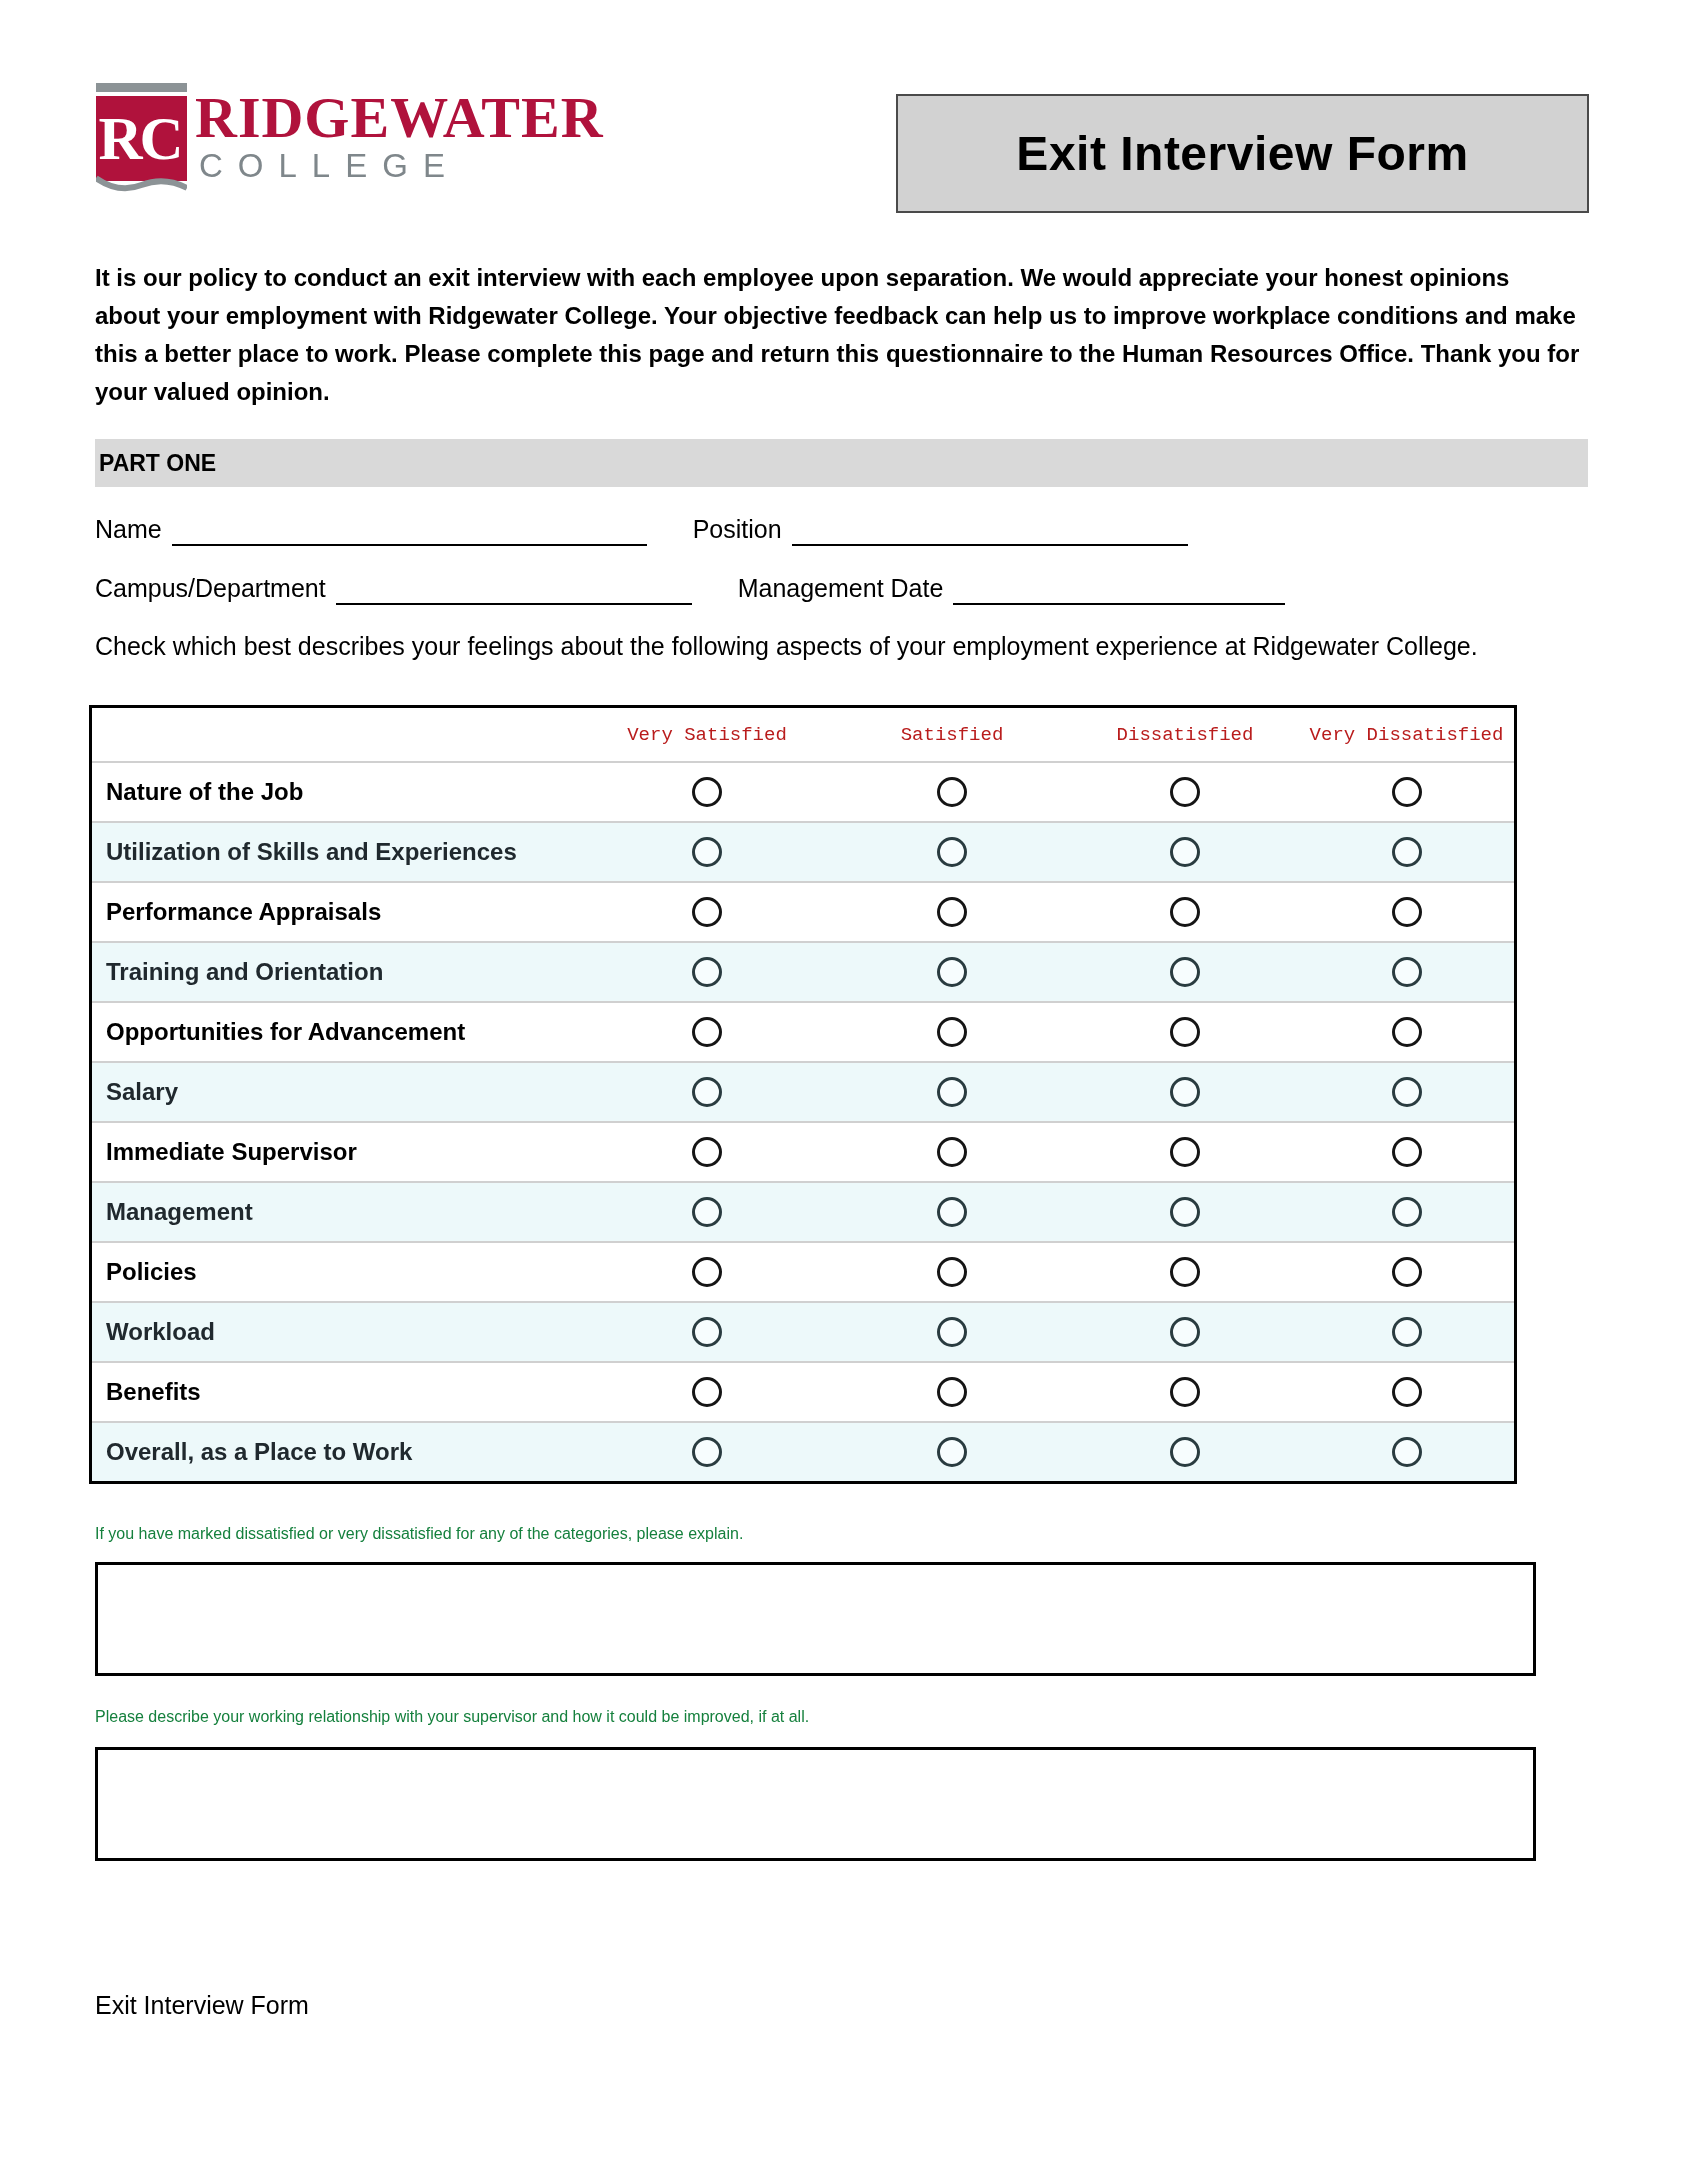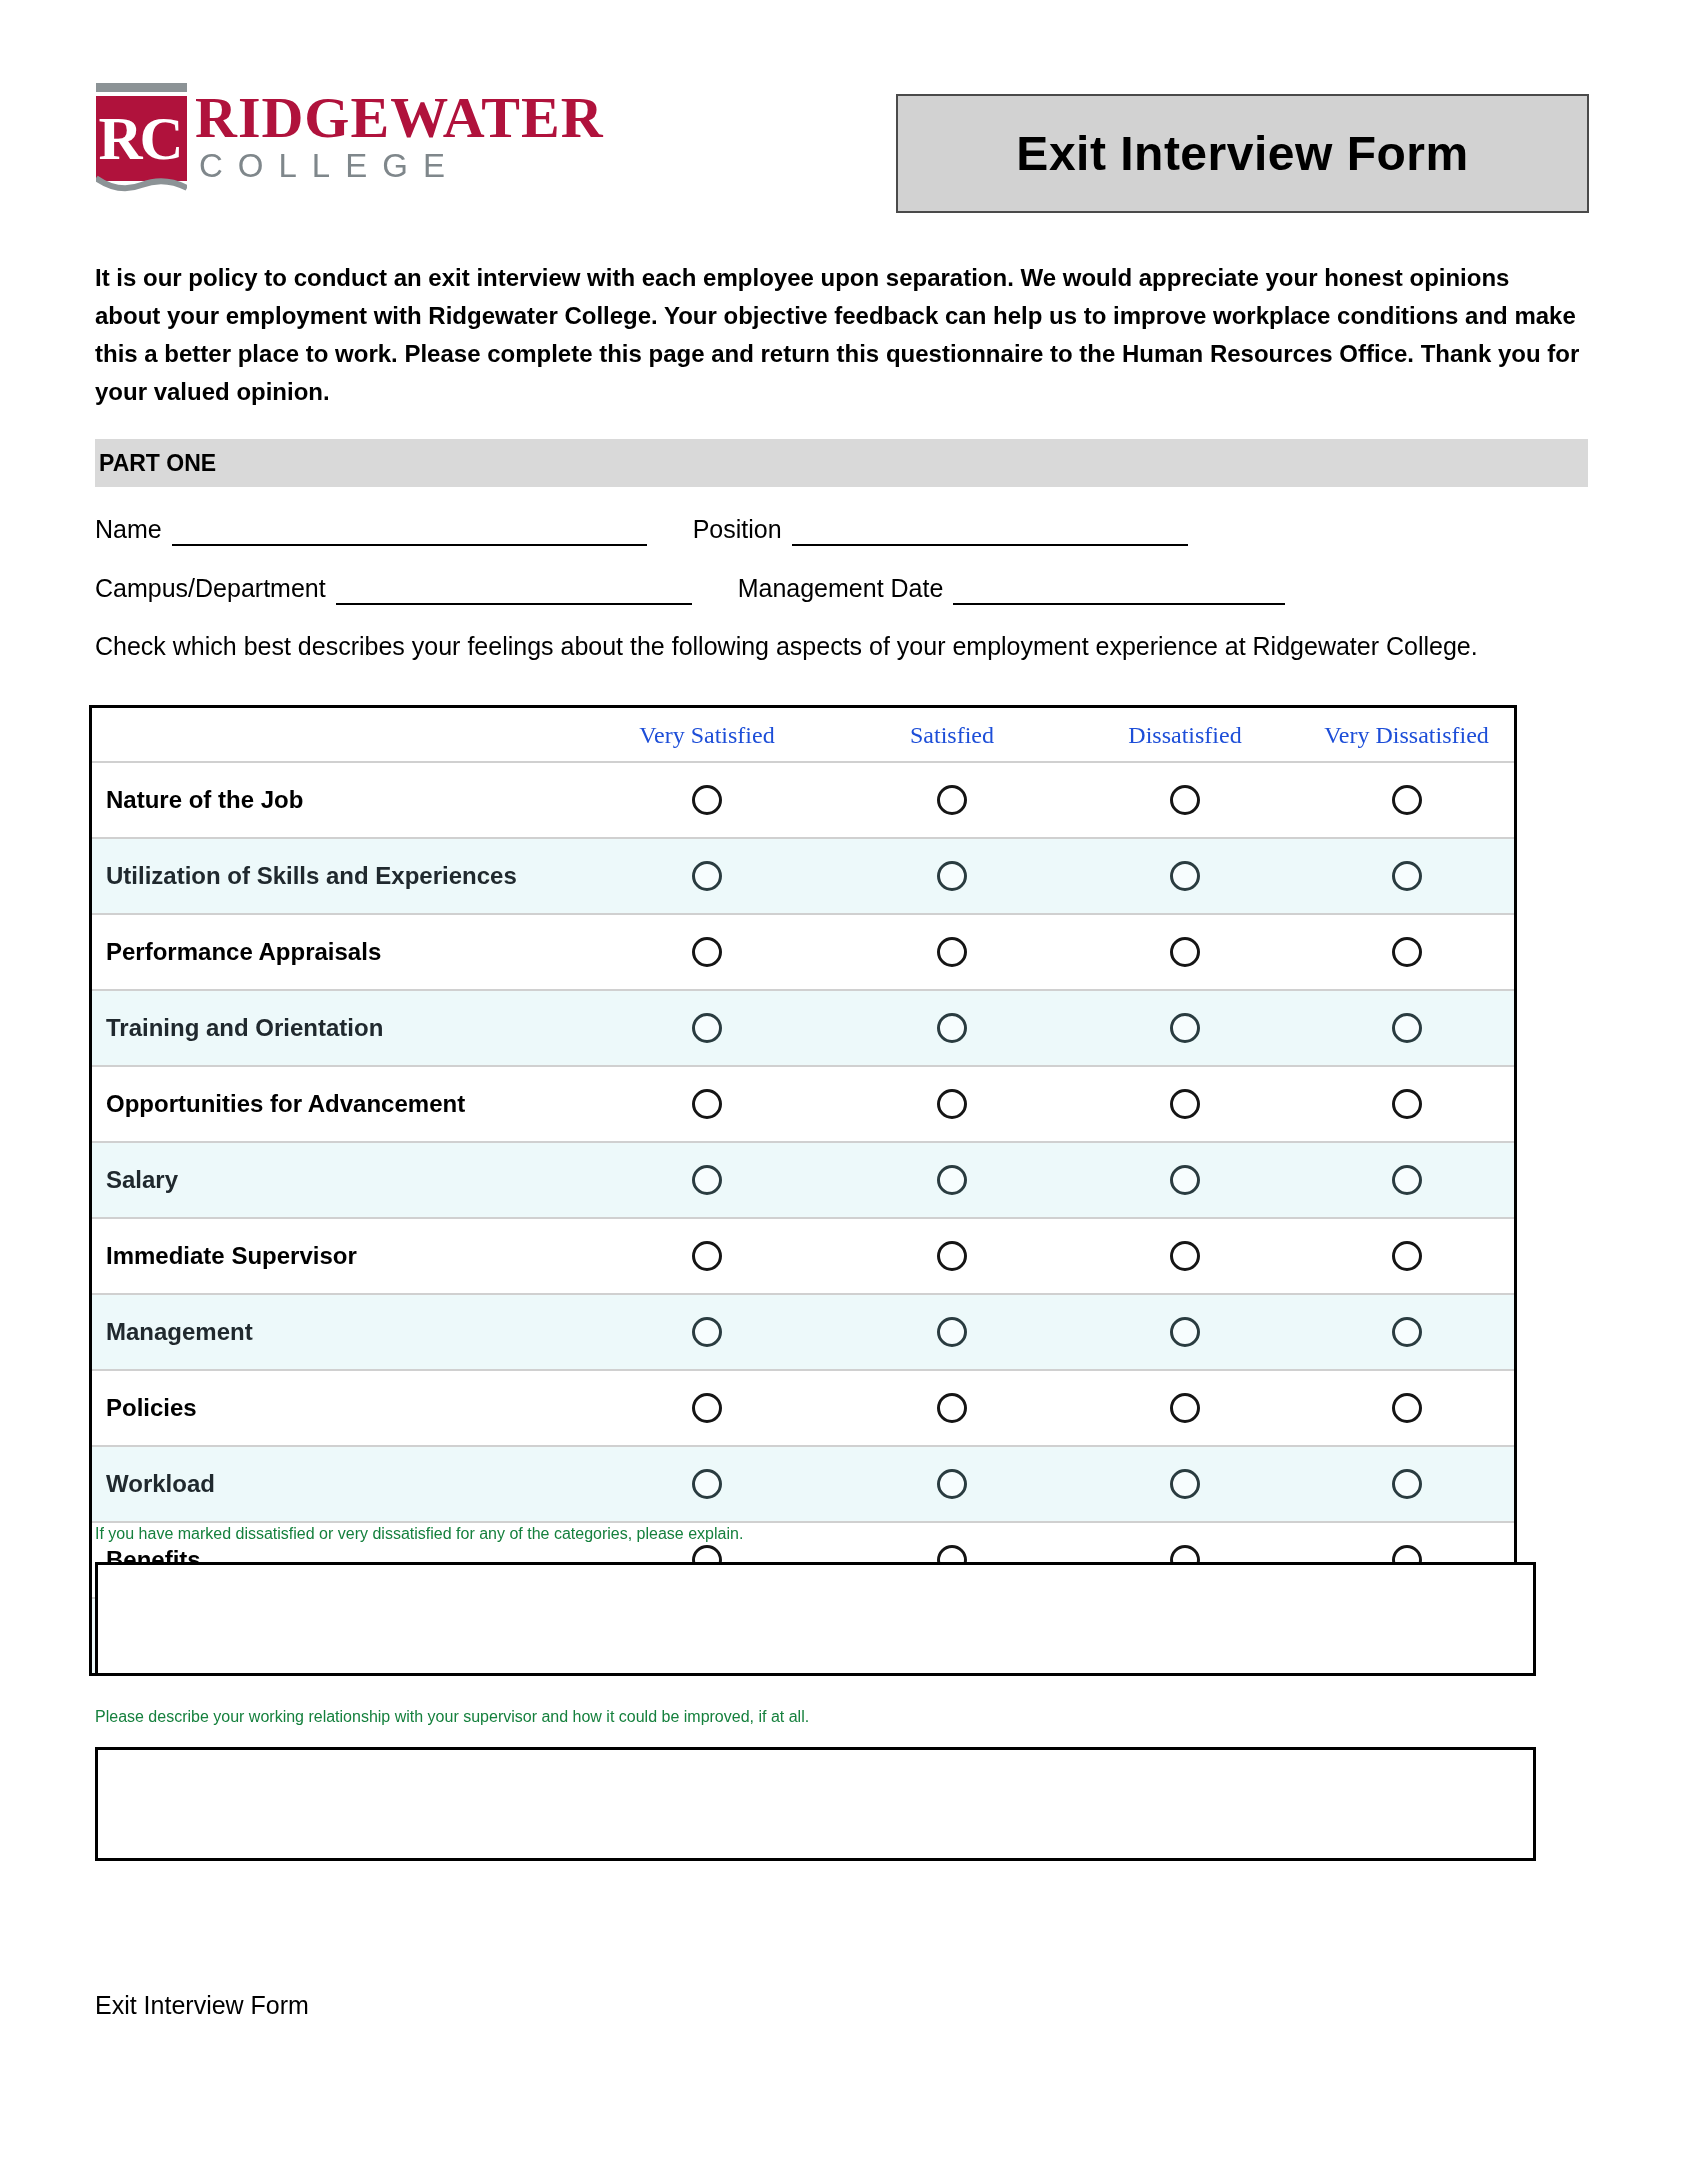--- a/index.html
+++ b/index.html
@@ -222,21 +222,21 @@
     background: #ffffff;
   }
   .rt-header {
     display: flex;
     height: 53px;
     align-items: center;
     background: #ffffff;
   }
   .rt-row {
     display: flex;
-    height: 76px;
+    height: 60px;
     align-items: center;
     border-top: 2px solid #d0d0d0;
     background: #ffffff;
   }
   .rt-row.shaded { background: #edf9fa; }
   .rt-row.shaded .rt-label { color: #20292e; }
 
   .rt-label-cell {
     width: 489px;
     flex: none;
@@ -253,25 +253,25 @@
   .rt-col {
     flex: none;
     text-align: center;
   }
   .rt-col.c1 { width: 252px; }
   .rt-col.c2 { width: 238px; }
   .rt-col.c3 { width: 228px; }
   .rt-col.c4 { width: 215px; }
 
   .rt-coltitle {
-    font-family: Liberation Serif, serif;
-    font-weight: 400;
-    font-size: 24px;
+    font-family: Liberation Mono, monospace;
+    font-weight: 400;
+    font-size: 19px;
     line-height: 28px;
-    color: #1d4ed8;
+    color: #b91c1c;
     white-space: nowrap;
   }
 
   .radio {
     display: inline-block;
     width: 30px;
     height: 30px;
     border: 3.5px solid #151515;
     border-radius: 50%;
     background: #ffffff;

